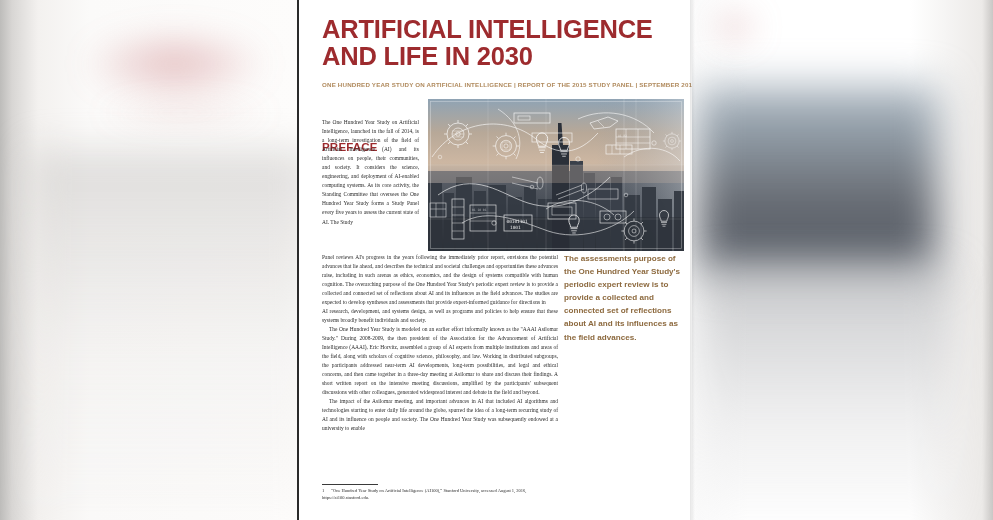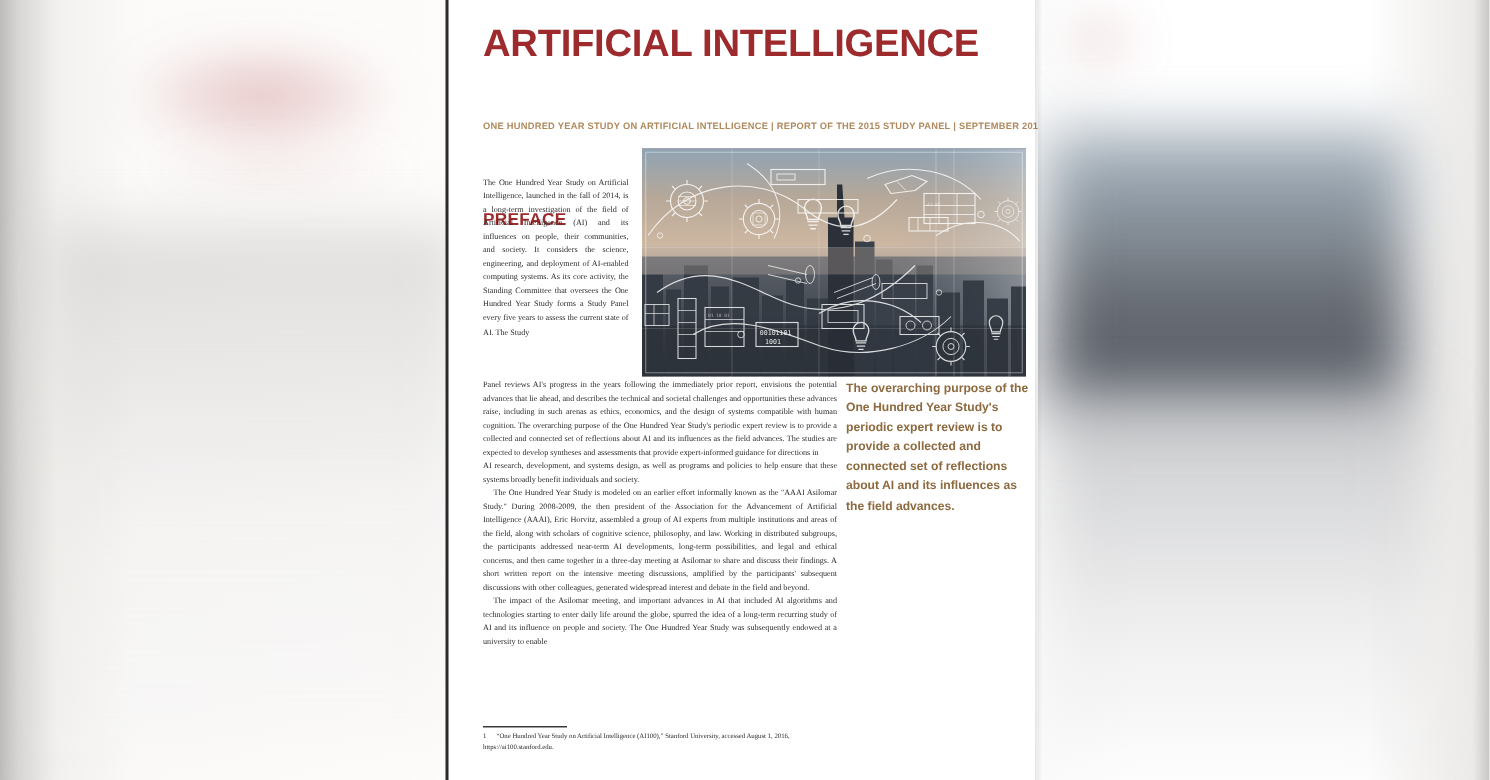--- a/index.html
+++ b/index.html
@@ -161,20 +161,21 @@
   <div class="bd-right-pink"></div>
   <div class="bd-right-img"></div>
   <div class="bd-right-grey"></div>
 </div>
 
 <div id="page">
   <div id="page-inner">
 
     <div class="doc-title">
       <span>ARTIFICIAL INTELLIGENCE</span>
+      <span class="l2">AND LIFE IN 2030</span>
     </div>
 
     <div class="doc-subtitle">ONE HUNDRED YEAR STUDY ON ARTIFICIAL INTELLIGENCE  |  REPORT OF THE 2015 STUDY PANEL  |  SEPTEMBER 2016</div>
 
     <div class="section-head">PREFACE</div>
 
     <div class="col-narrow">The One Hundred Year Study on Artificial Intelligence, launched in the fall of 2014, is a long-term investigation of the field of Artificial Intelligence (AI) and its influences on people, their communities, and society. It considers the science, engineering, and deployment of AI-enabled computing systems. As its core activity, the Standing Committee that oversees the One Hundred Year Study forms a Study Panel every five years to assess the current state of AI. The Study</div>
 
     <div class="hero">
       <svg width="256" height="152" viewBox="0 0 256 152" xmlns="http://www.w3.org/2000/svg">
@@ -342,21 +343,21 @@
       </svg>
     </div>
 
     <div class="body-wide">
       <p>Panel reviews AI's progress in the years following the immediately prior report, envisions the potential advances that lie ahead, and describes the technical and societal challenges and opportunities these advances raise, including in such arenas as ethics, economics, and the design of systems compatible with human cognition. The overarching purpose of the One Hundred Year Study's periodic expert review is to provide a collected and connected set of reflections about AI and its influences as the field advances. The studies are expected to develop syntheses and assessments that provide expert-informed guidance for directions in</p>
       <p>AI research, development, and systems design, as well as programs and policies to help ensure that these systems broadly benefit individuals and society.</p>
       <p class="ind">The One Hundred Year Study is modeled on an earlier effort informally known as the "AAAI Asilomar Study." During 2008-2009, the then president of the Association for the Advancement of Artificial Intelligence (AAAI), Eric Horvitz, assembled a group of AI experts from multiple institutions and areas of the field, along with scholars of cognitive science, philosophy, and law. Working in distributed subgroups, the participants addressed near-term AI developments, long-term possibilities, and legal and ethical concerns, and then came together in a three-day meeting at Asilomar to share and discuss their findings. A short written report on the intensive meeting discussions, amplified by the participants' subsequent discussions with other colleagues, generated widespread interest and debate in the field and beyond.</p>
       <p class="ind">The impact of the Asilomar meeting, and important advances in AI that included AI algorithms and technologies starting to enter daily life around the globe, spurred the idea of a long-term recurring study of AI and its influence on people and society. The One Hundred Year Study was subsequently endowed at a university to enable</p>
     </div>
 
-    <div class="pullquote">The overarching purpose of the One Hundred Year Study's periodic expert review is to provide a collected and connected set of reflections about AI and its influences as the field advances.</div>
+    <div class="pullquote">The assessments purpose of the One Hundred Year Study's periodic expert review is to provide a collected and connected set of reflections about AI and its influences as the field advances.</div>
 
     <div class="fn-rule"></div>
     <div class="footnote">
       <span class="num">1</span><span>“One Hundred Year Study on Artificial Intelligence (AI100),” Stanford University, accessed August 1, 2016, https://ai100.stanford.edu.</span>
     </div>
 
   </div>
 </div>
 <div class="page-shadow"></div>
 

